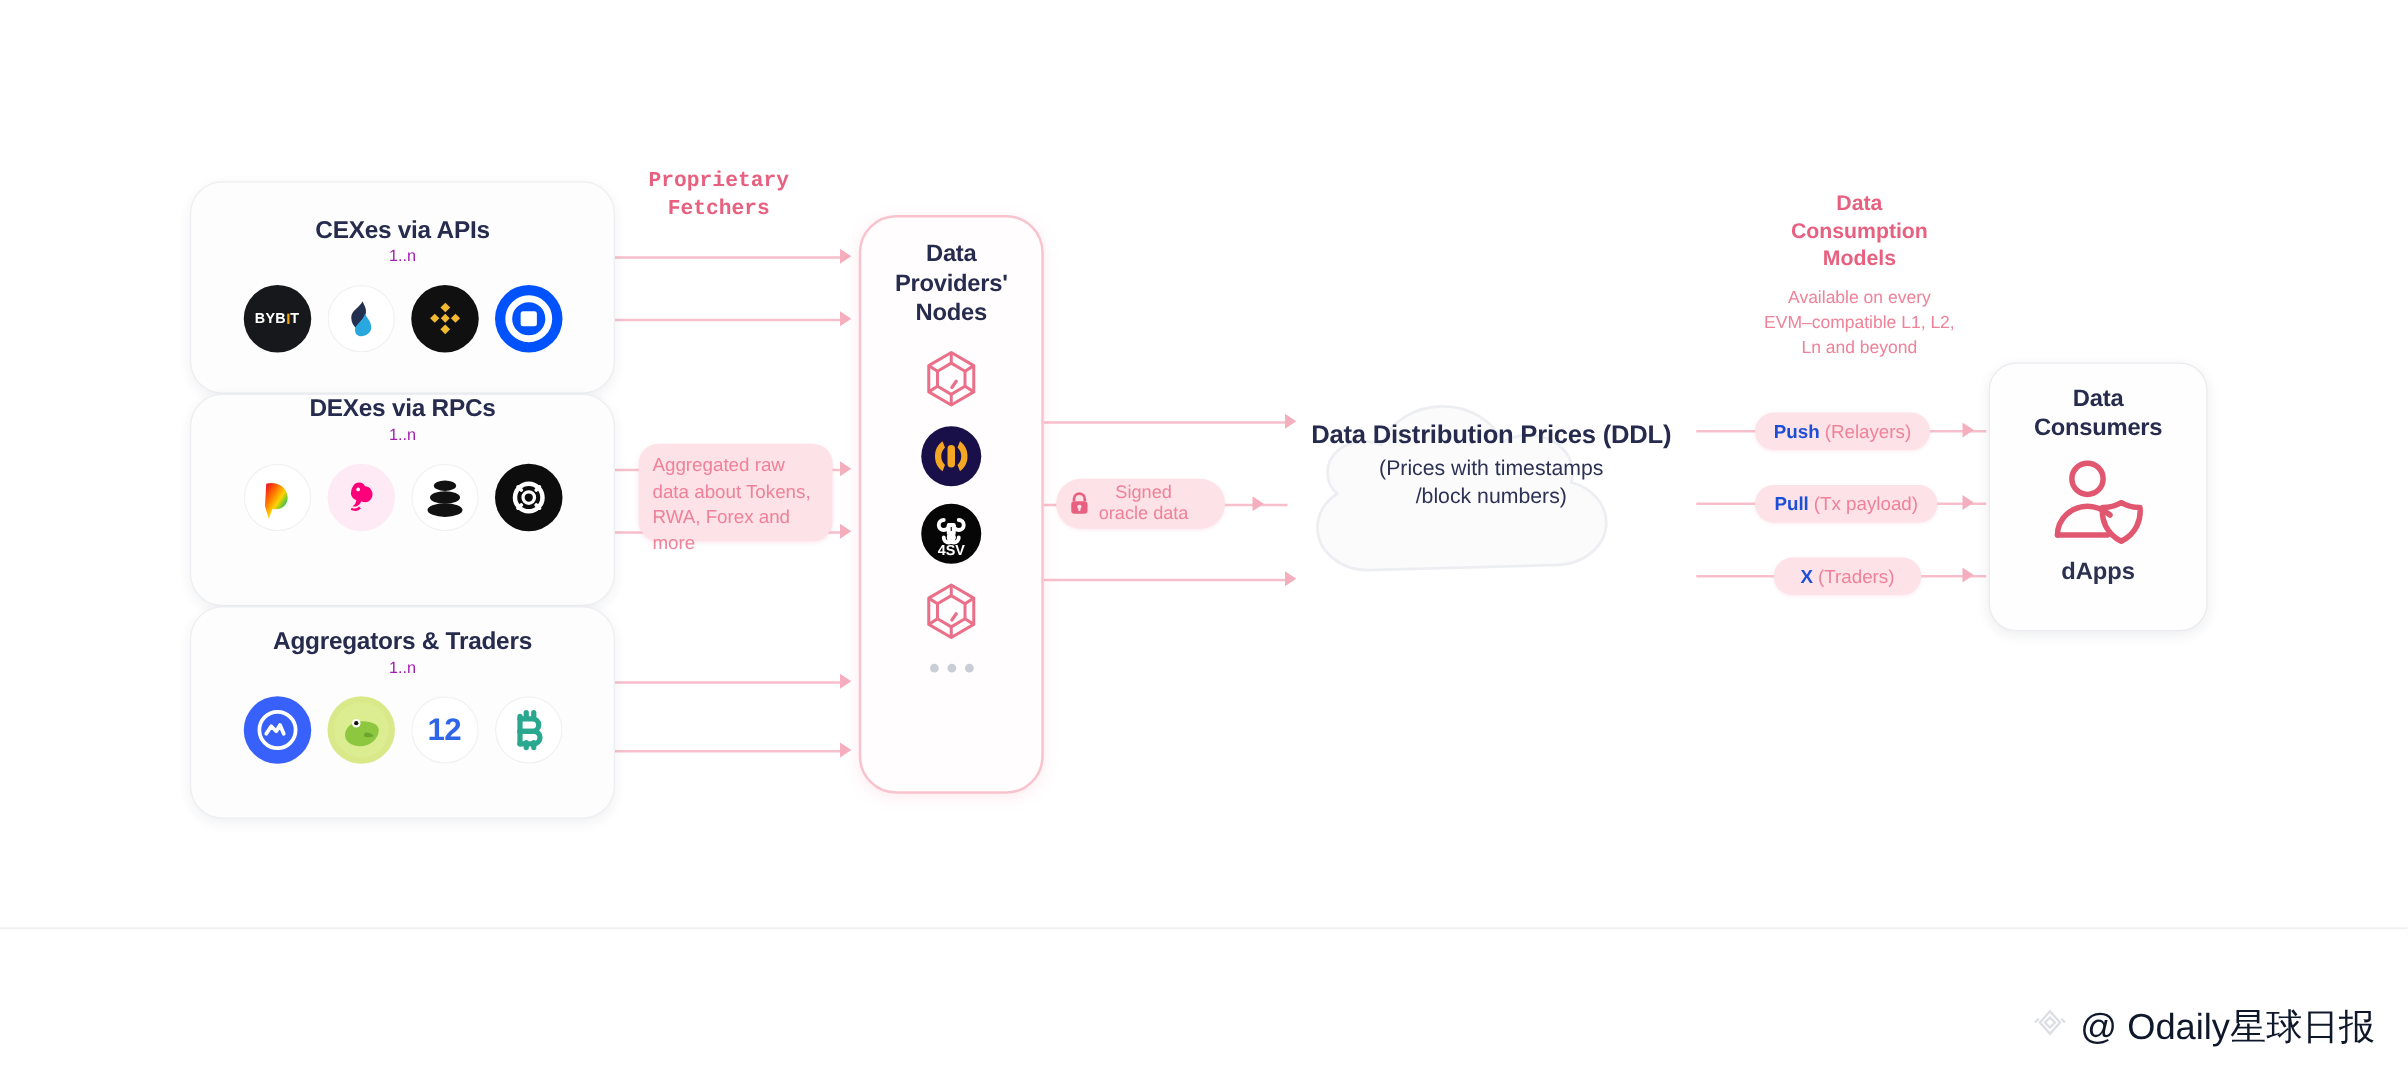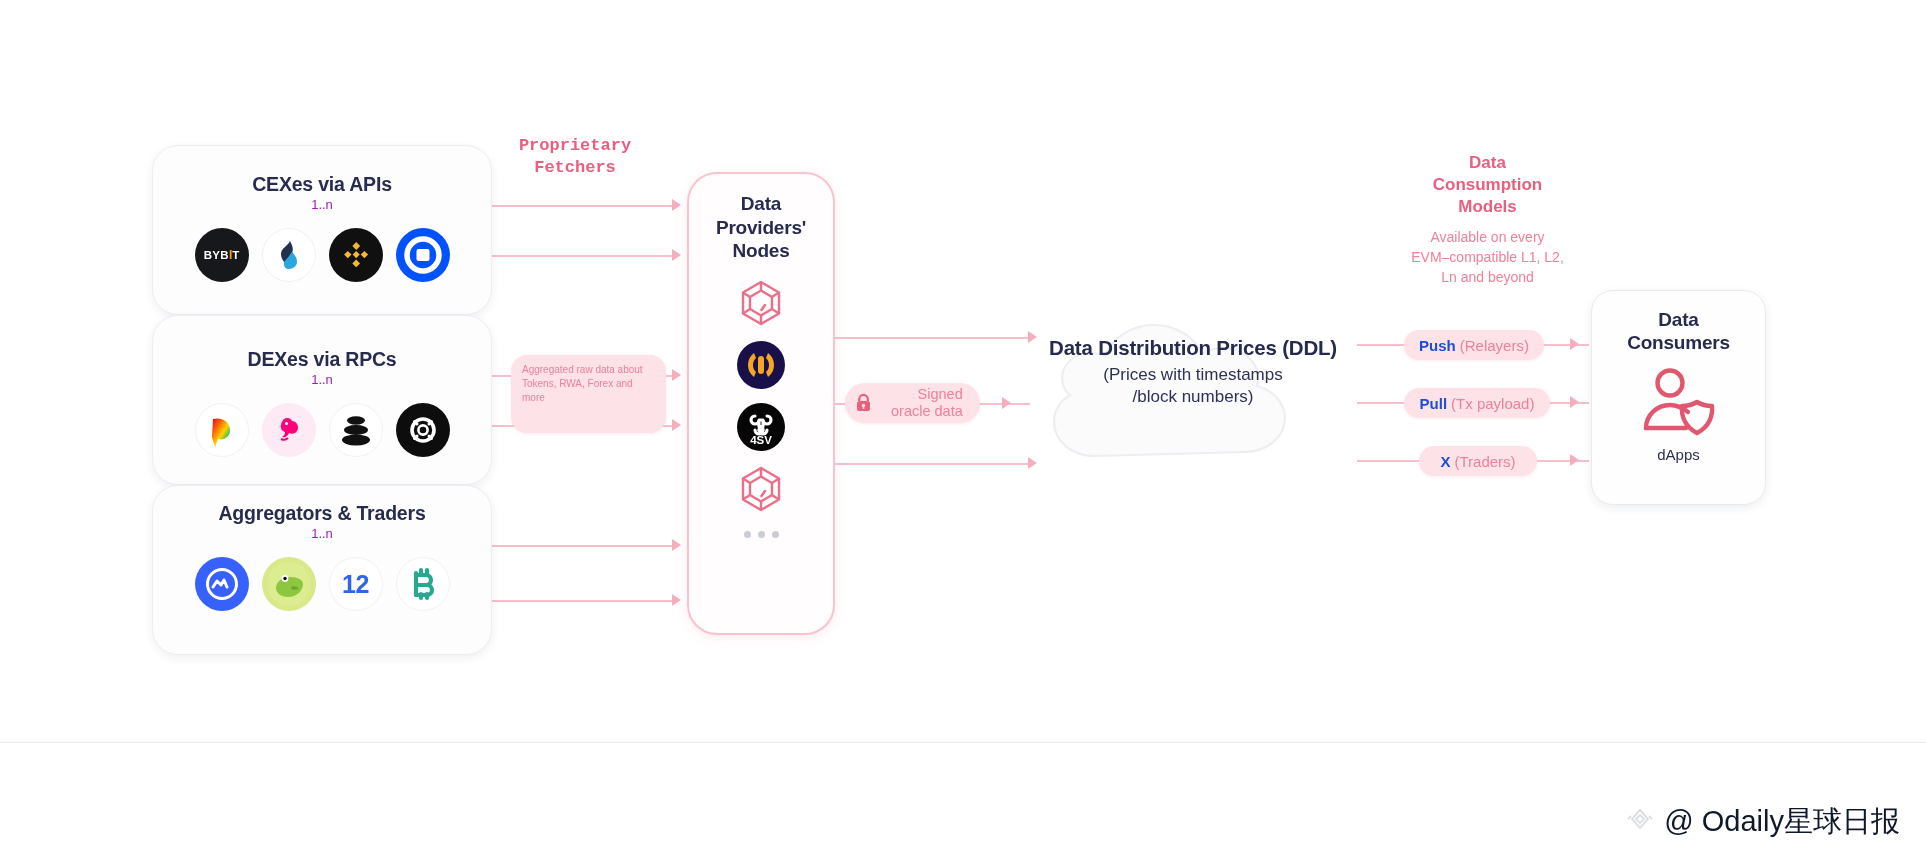--- a/index.html
+++ b/index.html
@@ -28,21 +28,21 @@
 
   .logo-row { display: flex; align-items: center; justify-content: center; gap: 13px; }
   .logo {
     width: 54px; height: 54px; border-radius: 50%;
     display: flex; align-items: center; justify-content: center;
     position: relative; overflow: hidden; flex: 0 0 auto;
   }
 
   
   #card-cex   { left: 152px; top: 145px;  width: 340px; height: 170px; padding-top: 27px; }
-  #card-dex   { left: 152px; top: 315px;  width: 340px; height: 170px; padding-top: 32px; }
+  #card-dex   { left: 152px; top: 315px;  width: 340px; height: 170px; padding-top: 0; }
   #card-agg   { left: 152px; top: 485px;  width: 340px; height: 170px; padding-top: 16px; }
   .card .logo-row { margin-top: 16px; }
 
   
   #providers {
     position: absolute; left: 687px; top: 172px; width: 148px; height: 463px;
     background: #fffdfd; border: 2px solid #f9c3ce; border-radius: 30px;
     box-shadow: 0 3px 12px rgba(250,150,170,.18);
     display: flex; flex-direction: column; align-items: center; padding-top: 18px;
   }
@@ -64,21 +64,21 @@
   .cloud-sub { font-size: 17px; color: #2d3255; line-height: 1.28; margin-top: 4px; }
 
   
   #card-consumers {
     position: absolute; left: 1591px; top: 290px; width: 175px; height: 215px;
     background: #fefefe; border: 1.5px solid #e9ebef; border-radius: 22px;
     box-shadow: 0 3px 10px rgba(30,40,70,.08);
     display: flex; flex-direction: column; align-items: center; padding-top: 17px;
   }
   #card-consumers .card-title { font-size: 19px; line-height: 1.22; }
-  .dapp-label { font-size: 15px; color: #2c3152; margin-top: 2px; }
+  .dapp-label { font-size: 19px; color: #2c3152; margin-top: 2px; font-weight: bold; }
 
   
   .pink-head {
     position: absolute; text-align: center;
     color: #e8607f; font-weight: bold; font-size: 17px; line-height: 1.28;
   }
   .pink-note {
     position: absolute; text-align: center; color: #ef8198;
     font-size: 14px; line-height: 1.42;
   }
@@ -92,27 +92,27 @@
     background: #fde2e7; border-radius: 999px;
     display: flex; align-items: center; justify-content: center;
     color: #ef8198; font-size: 15px; white-space: nowrap;
     box-shadow: 0 1px 3px rgba(240,140,165,.18);
   }
   .pill b { color: #1d4ed8; font-weight: bold; margin-right: 4px; }
 
   #pill-aggregated {
     left: 511px; top: 355px; width: 155px; height: 78px;
     border-radius: 16px; padding: 0 11px;
-    color: #ef8198; font-size: 10px; line-height: 1.38;
+    color: #ef8198; font-size: 15px; line-height: 1.38;
     display: block; padding-top: 8px; text-align: left; white-space: normal;
   }
   #pill-signed {
     left: 845px; top: 383px; width: 135px; height: 40px; padding-left: 10px;
-    gap: 19px; justify-content: flex-start; font-size: 14.5px; line-height: 1.2;
-    text-align: right; white-space: normal;
+    gap: 7px; justify-content: flex-start; font-size: 14.5px; line-height: 1.2;
+    text-align: center; white-space: normal;
   }
   #pill-push { left: 1404px; top: 330px; width: 140px; height: 30px; }
   #pill-pull { left: 1404px; top: 388px; width: 146px; height: 30px; }
   #pill-x    { left: 1419px; top: 446px; width: 118px; height: 30px; }
 
   .lock-icon { width: 17px; height: 20px; flex: 0 0 auto; }
 
   
   .wire { position: absolute; height: 1.6px; background: #f7bfcb; }
   .arrow-head {

